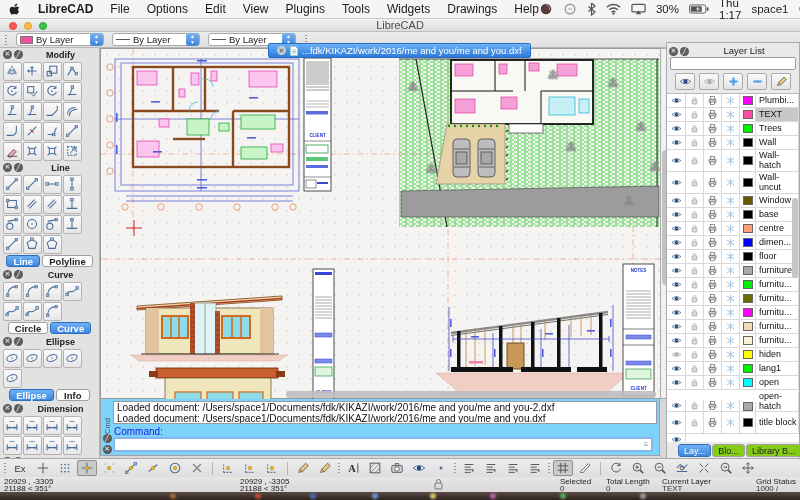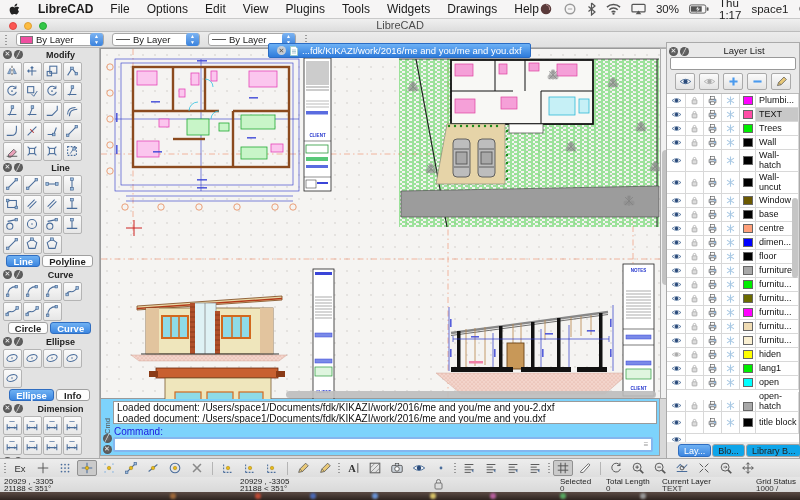--- a/index.html
+++ b/index.html
@@ -57,21 +57,21 @@
 .lpb{width:20px;height:17px;background:linear-gradient(#fbfbfb,#e3e3e3);border:1px solid #aaa;border-radius:2px;display:flex;align-items:center;justify-content:center}
 #lp-rows{height:349px;overflow:hidden;background:#fff;border-top:1px solid #bbb;position:relative}
 .lrow{display:flex;align-items:stretch}
 .lcell{border-right:1px solid #d8d8d8;border-bottom:1px solid #d8d8d8;display:flex;align-items:center;justify-content:center}
 .c-eye{width:19px}.c-lock{width:18px}.c-print{width:18px}.c-con{width:18px}.c-sw{width:16px}
 .c-name{flex:1;justify-content:flex-start;padding-left:3px;font-size:9px;color:#111;line-height:9.5px;overflow:hidden}
 .c-name.sel{background:#c8c8c8}
 .lsw{width:10px;height:9px;border:1px solid #666}
 #lp-scroll{position:absolute;right:1px;top:155px;width:6px;height:80px;background:#c5c5c5;border-radius:3px}
 #lp-tabs{display:flex;gap:1px;padding:2px 11px;height:16px}
-.lptab{height:13px;line-height:13px;padding:0 5px;font-size:9px;border:1px solid #a0a0a0;border-radius:3px;background:#0ea5e9;color:#222;white-space:nowrap}
+.lptab{height:13px;line-height:13px;padding:0 5px;font-size:9px;border:1px solid #a0a0a0;border-radius:3px;background:#84cc16;color:#222;white-space:nowrap}
 .lptab.active{background:linear-gradient(#6fb1f3,#3c86e0);color:#fff;border-color:#2f6dc0}
 
 #bottombar{left:0;top:458px;width:800px;height:19px;background:linear-gradient(#ededed,#dedede);border-top:1px solid #aaa;display:flex;align-items:center;gap:2px;padding:0 3px}
 .bbtn{width:20px;height:16px;display:flex;align-items:center;justify-content:center;border-radius:2px}
 .bbtn.pressed{background:#cacaca;border:1px solid #909090}
 .bbtn.exb{width:22px;font-size:9.5px;color:#333}
 .sep{width:1px;height:13px;background:#b5b5b5;margin:0 3px}
 
 #statusbar{left:0;top:477px;width:800px;height:15px;background:linear-gradient(#e6e6e6,#d9d9d9);font-size:8px;color:#222}
 .coords{position:absolute;top:0;line-height:7.5px;padding-top:0.5px;white-space:pre}

